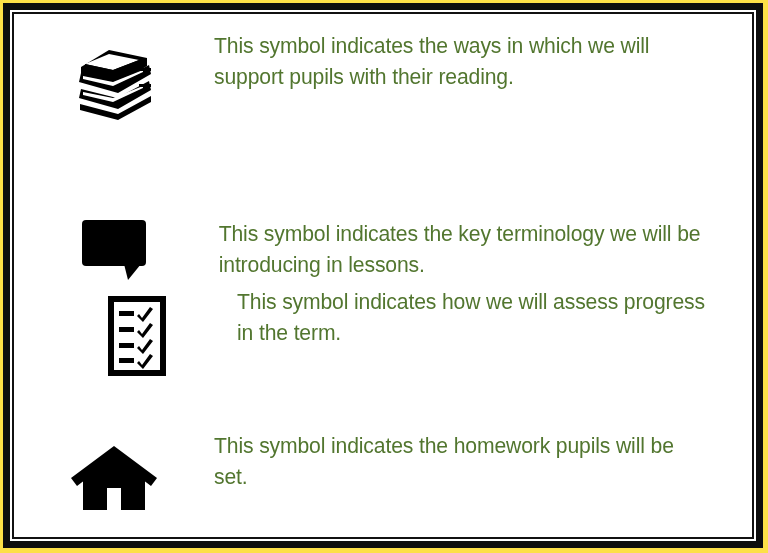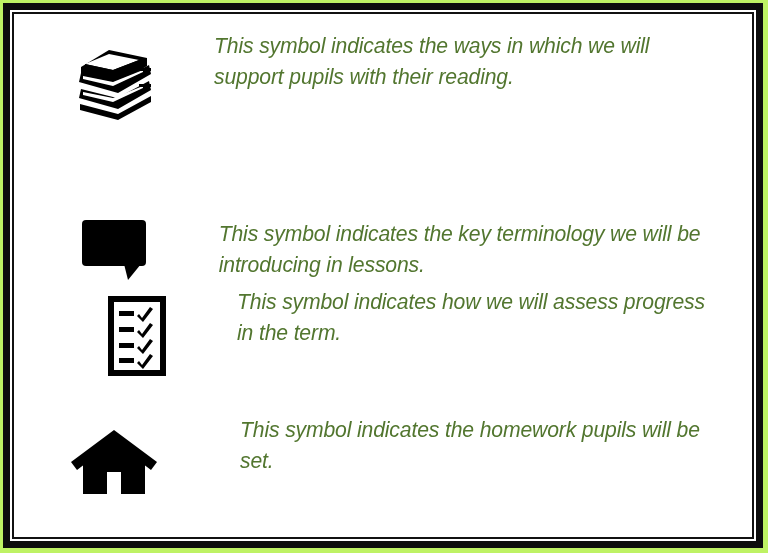--- a/index.html
+++ b/index.html
@@ -4,24 +4,23 @@
 <style>
   html, body {
     margin: 0;
     padding: 0;
     background: #ffffff;
   }
   #page {
     position: relative;
     width: 768px;
     height: 553px;
-    background: #bef264;
+    background: #fde047;
     overflow: hidden;
     font-family: "Liberation Sans", sans-serif;
-    font-style: italic;
   }
 
   
   .frame-outer {
     position: absolute;
     left: 3px;
     top: 3px;
     width: 760px;
     height: 545px;
     box-sizing: border-box;
@@ -51,21 +50,21 @@
   .row {
     position: absolute;
     left: 0;
     width: 738px;
     display: flex;
     align-items: flex-start;
   }
   .row-1 { top: 16px;  height: 120px; }
   .row-2 { top: 146px; height: 120px; align-items: flex-end; }
   .row-3 { top: 272px; height: 120px; padding-left: 23px; }
-  .row-4 { top: 400px; height: 110px; gap: 26px; }
+  .row-4 { top: 416px; height: 110px; }
 
   .icon-cell {
     width: 200px;
     flex: 0 0 200px;
     display: flex;
     justify-content: center;
     align-items: flex-start;
     padding-top: 4px;
   }
   .icon-cell.align-books   { padding-top: 16px; }

